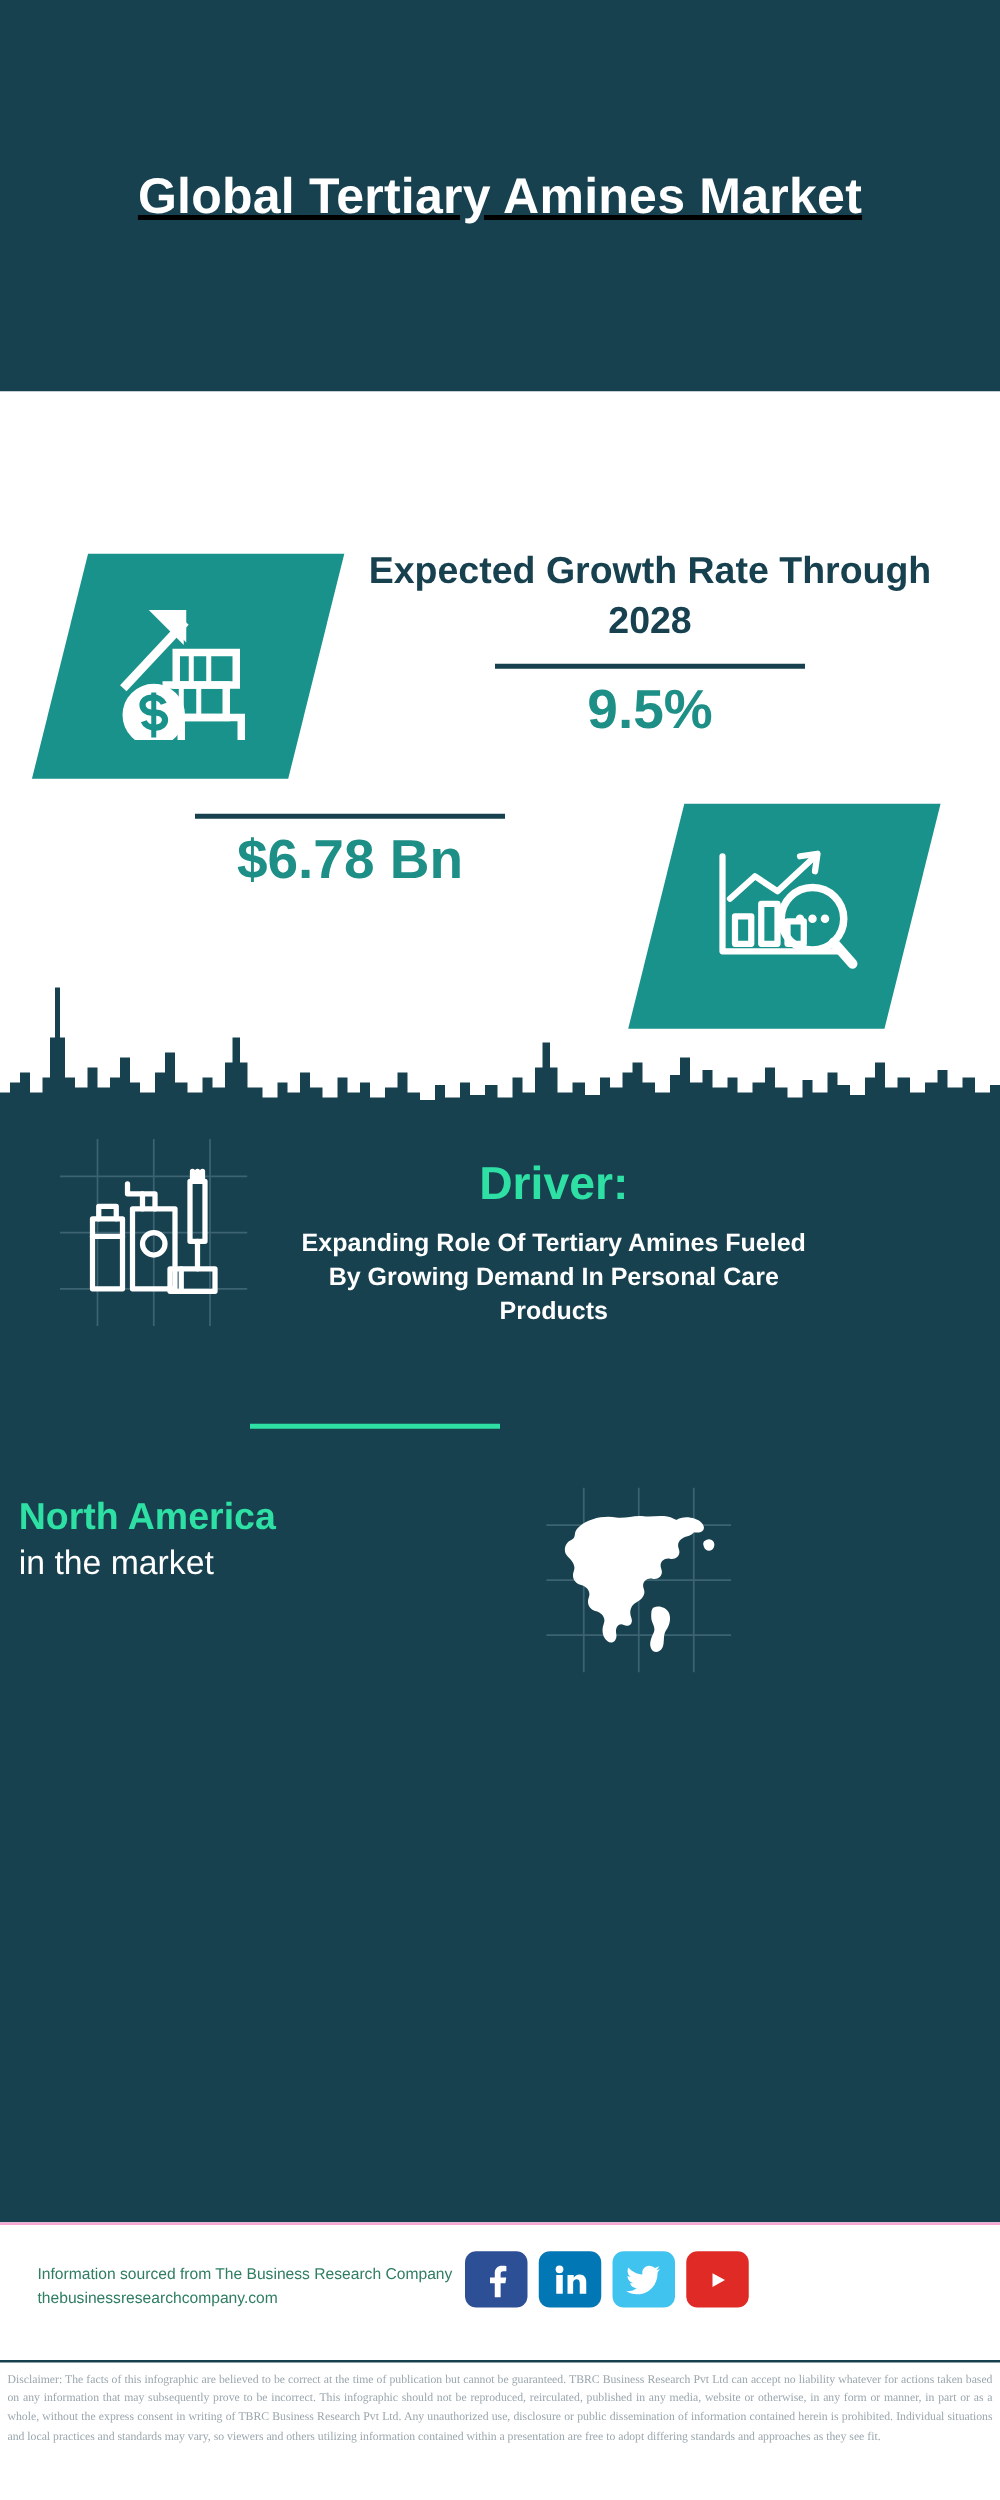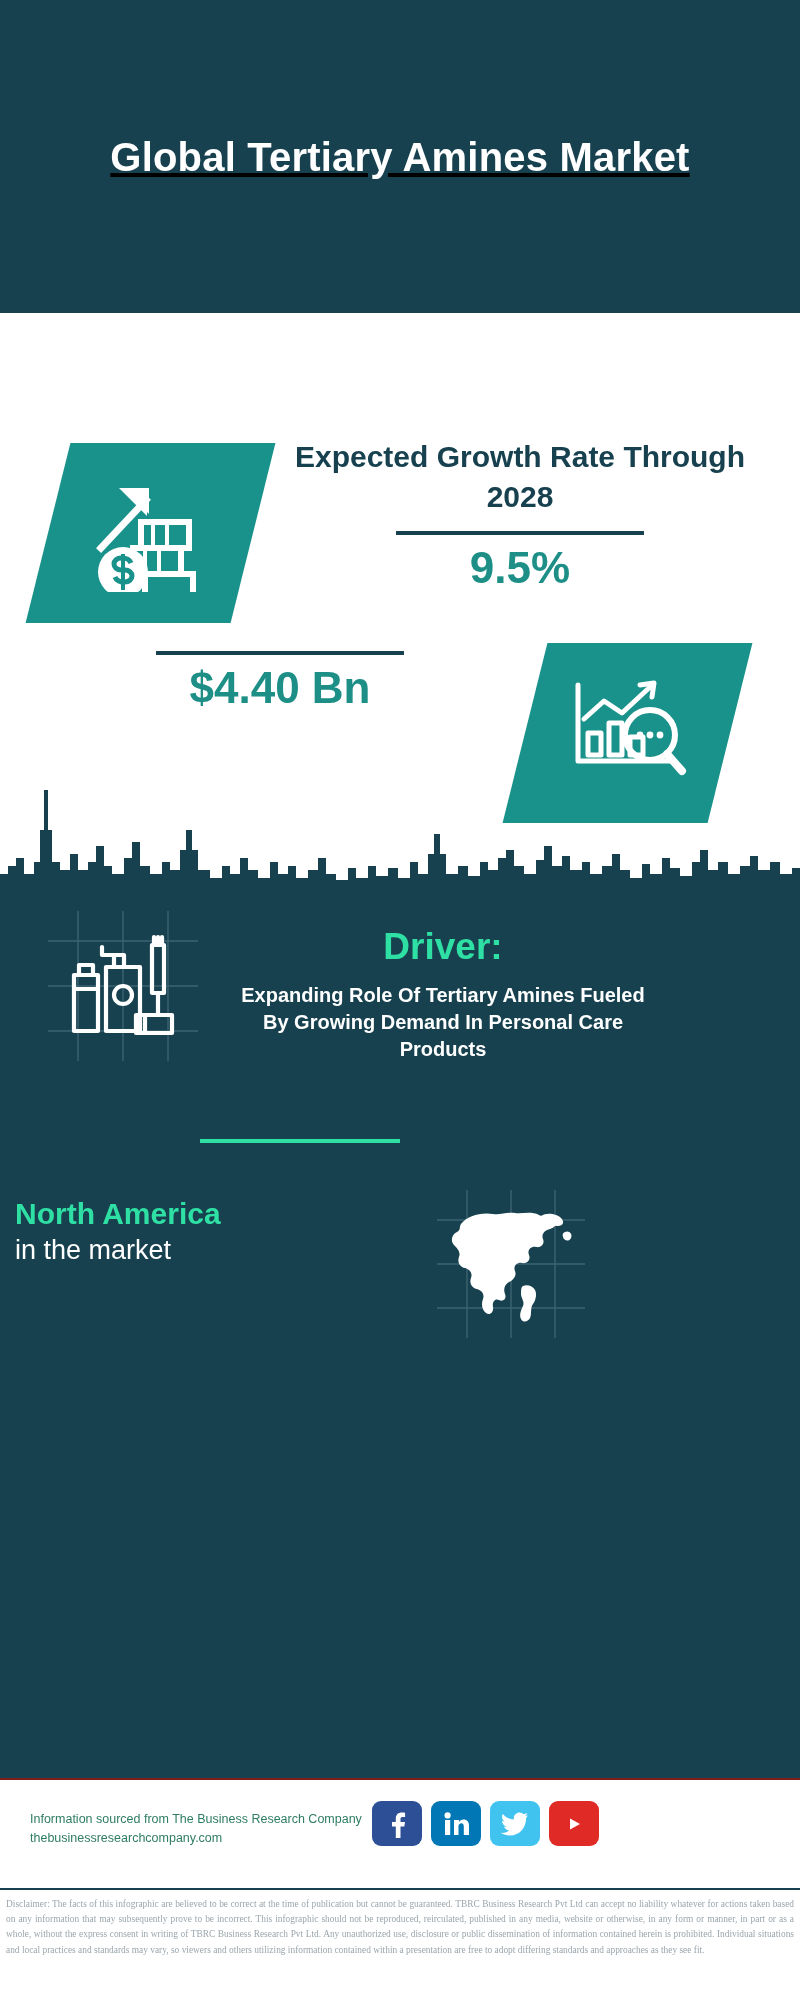--- a/index.html
+++ b/index.html
@@ -153,21 +153,21 @@
     left: 437px; top: 295px;
     width: 148px; height: 148px;
   }
 
   
   .footer {
     position: absolute;
     left: 0; top: 1778px;
     width: 800px; height: 110px;
     background: #ffffff;
-    border-top: 2px solid #7f1d1d;
+    border-top: 2px solid #f9a8d4;
     padding-left: 48px;
   }
   .footer-text {
     position: absolute;
     left: 30px; top: 30px;
     width: 350px;
     color: #2f7d62;
     font-size: 12.5px;
     line-height: 1.55;
   }
@@ -245,21 +245,21 @@
     </div>
 
     <div class="stat-block stat-growth">
       <div class="stat-label">Expected Growth Rate Through 2028</div>
       <div class="divider-dark"></div>
       <div class="stat-value">9.5%</div>
     </div>
 
     <div class="stat-block stat-size">
       <div class="divider-dark"></div>
-      <div class="stat-value">$4.40 Bn</div>
+      <div class="stat-value">$6.78 Bn</div>
     </div>
 
     <div class="para para-size">
       <svg width="124" height="116" viewBox="0 0 124 116">
         <g fill="none" stroke="#ffffff" stroke-width="5" stroke-linecap="round" stroke-linejoin="round">
           <polyline points="18,44 38,26 56,38 84,12"></polyline>
           <polyline points="74,10 88,8 86,22"></polyline>
           <path d="M12 10 L12 86 L104 86"></path>
           <rect x="22" y="58" width="13" height="22"></rect>
           <rect x="43" y="48" width="13" height="32"></rect>

